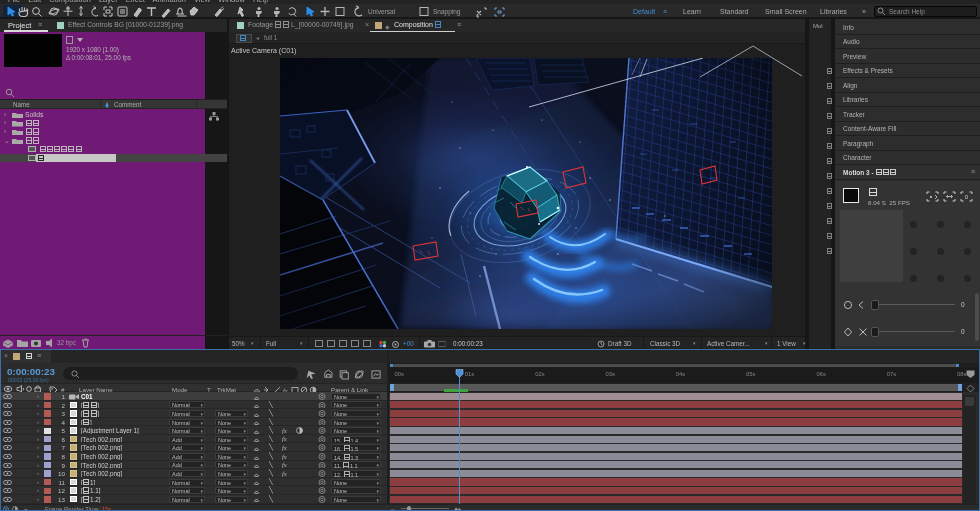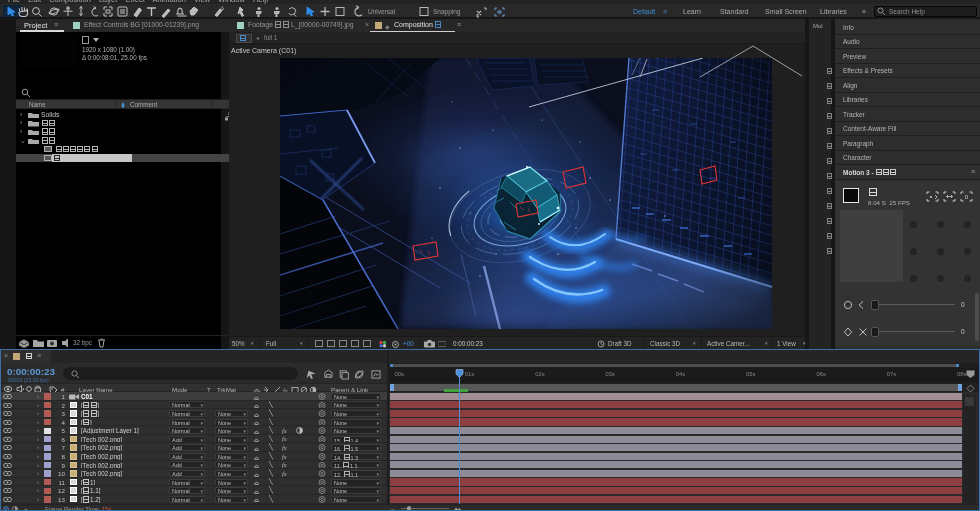--- a/index.html
+++ b/index.html
@@ -66,21 +66,21 @@
 <div class="a" style="left:720px;top:3.5px;font-size:7px;color:#ababab">Standard</div>
 <div class="a" style="left:765px;top:3.5px;font-size:7px;color:#ababab">Small Screen</div>
 <div class="a" style="left:820px;top:3.5px;font-size:7px;color:#ababab">Libraries</div>
 <div class="a" style="left:862px;top:3.5px;font-size:7px;color:#ababab">»</div>
 <div class="a" style="left:874px;top:1.5px;width:103px;height:11px;background:#1d1d1d;border:1px solid #060606;border-radius:2px;color:#8f8f8f;font-size:6.5px;line-height:9px;padding-left:14px">Search Help</div>
 <svg class="a" style="left:877px;top:3px" width="9" height="9" viewBox="0 0 9 9">
       <circle cx="3.5" cy="3.5" r="2.5" fill="none" stroke="#8f8f8f"></circle>
       <path d="M5.5 5.5 L8 8" stroke="#8f8f8f"></path>
     </svg>
 </div>
-<div class="a" style="left:16px;top:19px;width:205px;height:330px;background:#000000">
+<div class="a" style="left:0;top:19px;width:205px;height:330px;background:#701a75">
 <div class="a" style="left:0;top:0;width:227px;height:13px;background:#272727">
 <div class="a" style="left:8px;top:2px;font-size:7.5px;color:#e3e3e3">Project</div>
 <div class="a" style="left:38px;top:2px;font-size:7px;color:#9a9a9a">≡</div>
 <div class="a" style="left:4px;top:11px;width:44px;height:1.5px;background:#d9d9d9"></div>
 <div class="a" style="left:57px;top:3px;width:7px;height:7px;background:#9fd3c0"></div>
 <div class="a" style="left:68px;top:2px;font-size:6.8px;color:#989898">Effect Controls BG [01000-01239].png</div>
 </div>
 <div class="a" style="left:4px;top:15px;width:58px;height:33px;background:#020202"></div>
 <div class="a" style="left:66px;top:17px;width:7px;height:8px;border:1px solid #9a9a9a"></div>
 <div class="a" style="left:77px;top:19px;width:0;height:0;border-left:3px solid transparent;border-right:3px solid transparent;border-top:4px solid #b0b0b0"></div>

